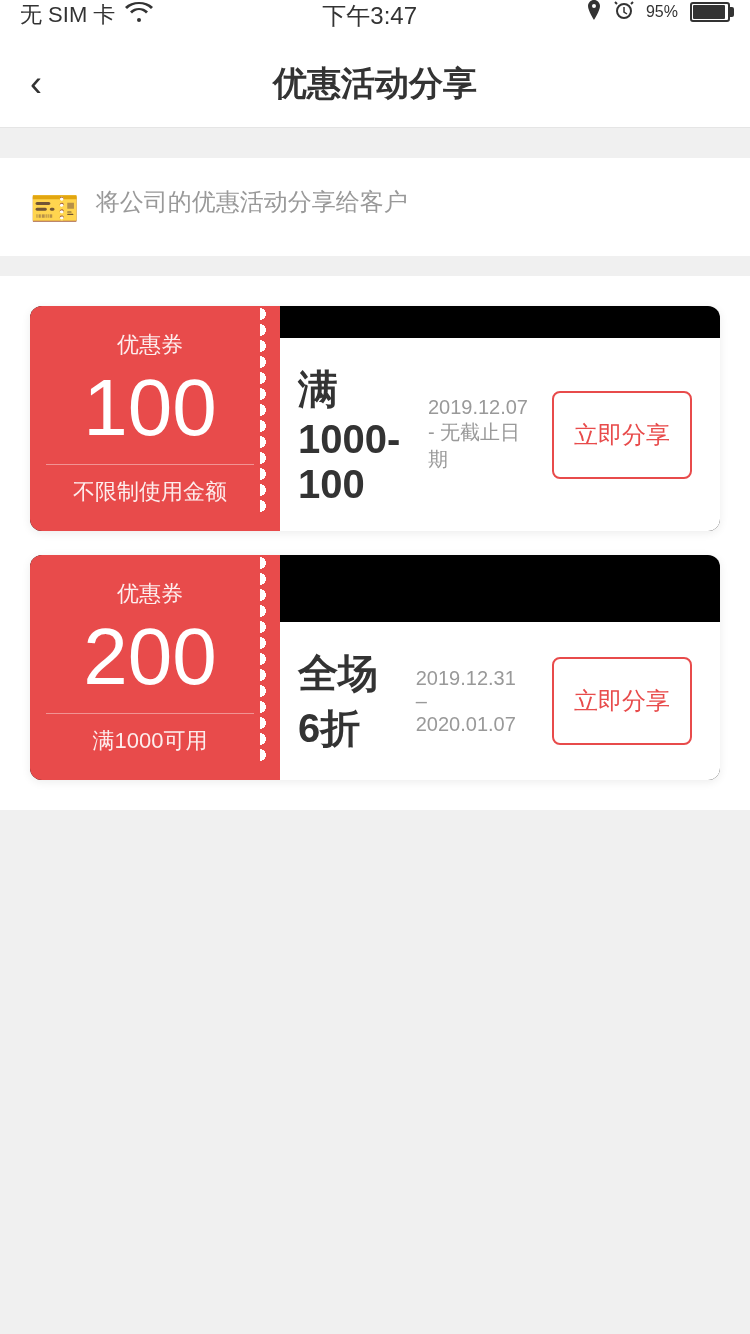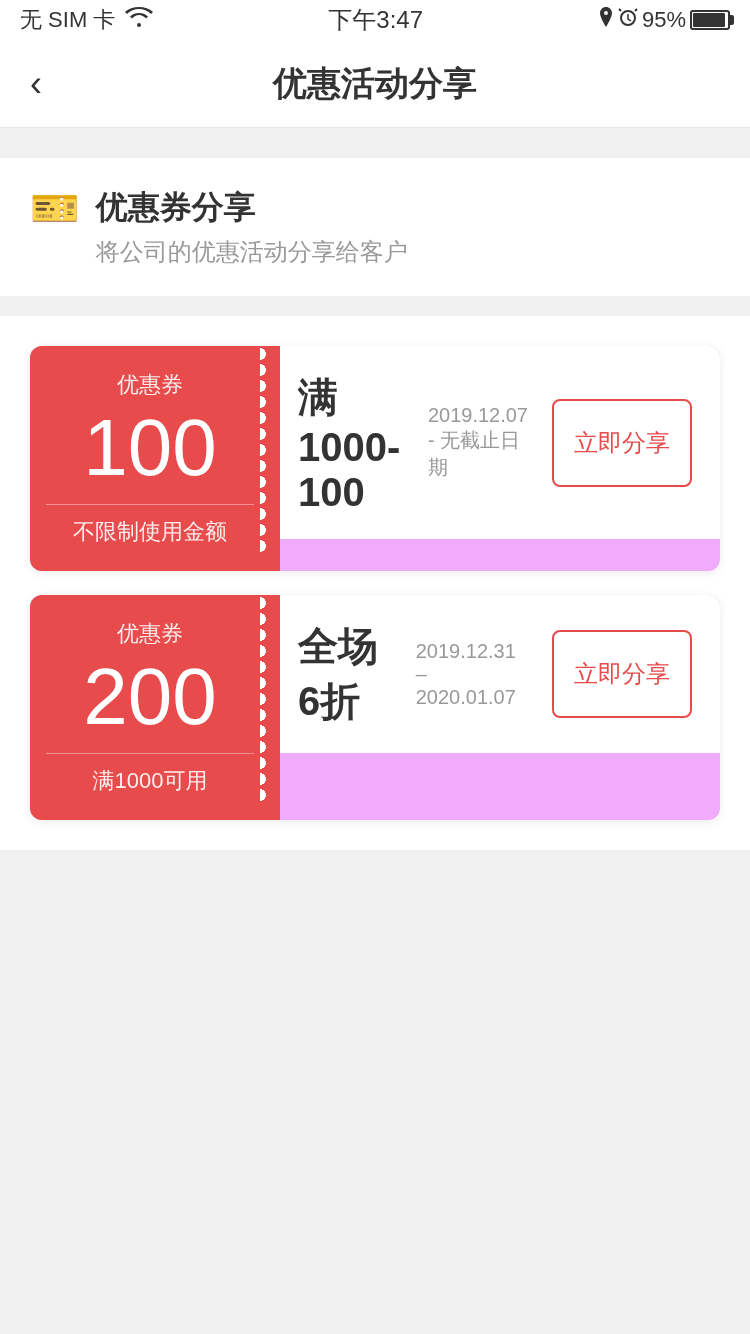--- a/index.html
+++ b/index.html
@@ -12,40 +12,40 @@
       font-size: 28px;
       color: #333;
     }
 
     
     .status-bar {
       width: 100%;
       height: 40px;
       background: #fff;
       display: flex;
-      align-items: center;
+      align-items: flex-start;
       justify-content: space-between;
       padding: 0 20px;
       font-size: 22px;
       font-weight: 500;
     }
     .status-left {
       display: flex;
       align-items: center;
       gap: 10px;
     }
     .status-center {
       font-size: 24px;
       font-weight: 500;
     }
     .status-right {
       display: flex;
       align-items: center;
-      gap: 4px;
-      font-size: 22px;
+      gap: 12px;
+      font-size: 16px;
     }
     .battery-icon {
       width: 40px;
       height: 20px;
       border: 2px solid #333;
       border-radius: 3px;
       position: relative;
       display: inline-block;
     }
     .battery-icon::after {
@@ -130,26 +130,26 @@
 
     
     .divider {
       height: 20px;
       background: #f0f0f0;
     }
 
     
     .coupon-card {
       display: flex;
-      align-items: flex-start;
+      align-items: flex-end;
       margin: 0 30px;
       border-radius: 12px;
       overflow: hidden;
       box-shadow: 0 2px 10px rgba(0,0,0,0.08);
-      background: #f0abfc;
+      background: #000000;
       position: relative;
     }
     .coupon-card + .coupon-card {
       margin-top: 0;
     }
 
     .coupons-list {
       padding: 30px 0;
       display: flex;
       flex-direction: column;
@@ -295,21 +295,20 @@
 <div class="nav-bar">
   <span class="nav-back">‹</span>
   <span class="nav-title">优惠活动分享</span>
 </div>
 
 <div class="content">
 
   <div class="section-header">
     <span class="section-icon">🎫</span>
     <div class="section-text">
-      <span class="section-title">优惠券分享</span>
       <span class="section-subtitle">将公司的优惠活动分享给客户</span>
     </div>
   </div>
 
   <div class="divider"></div>
 
   <div class="coupons-list">
 
     <div class="coupon-card">
       <div class="coupon-left">

